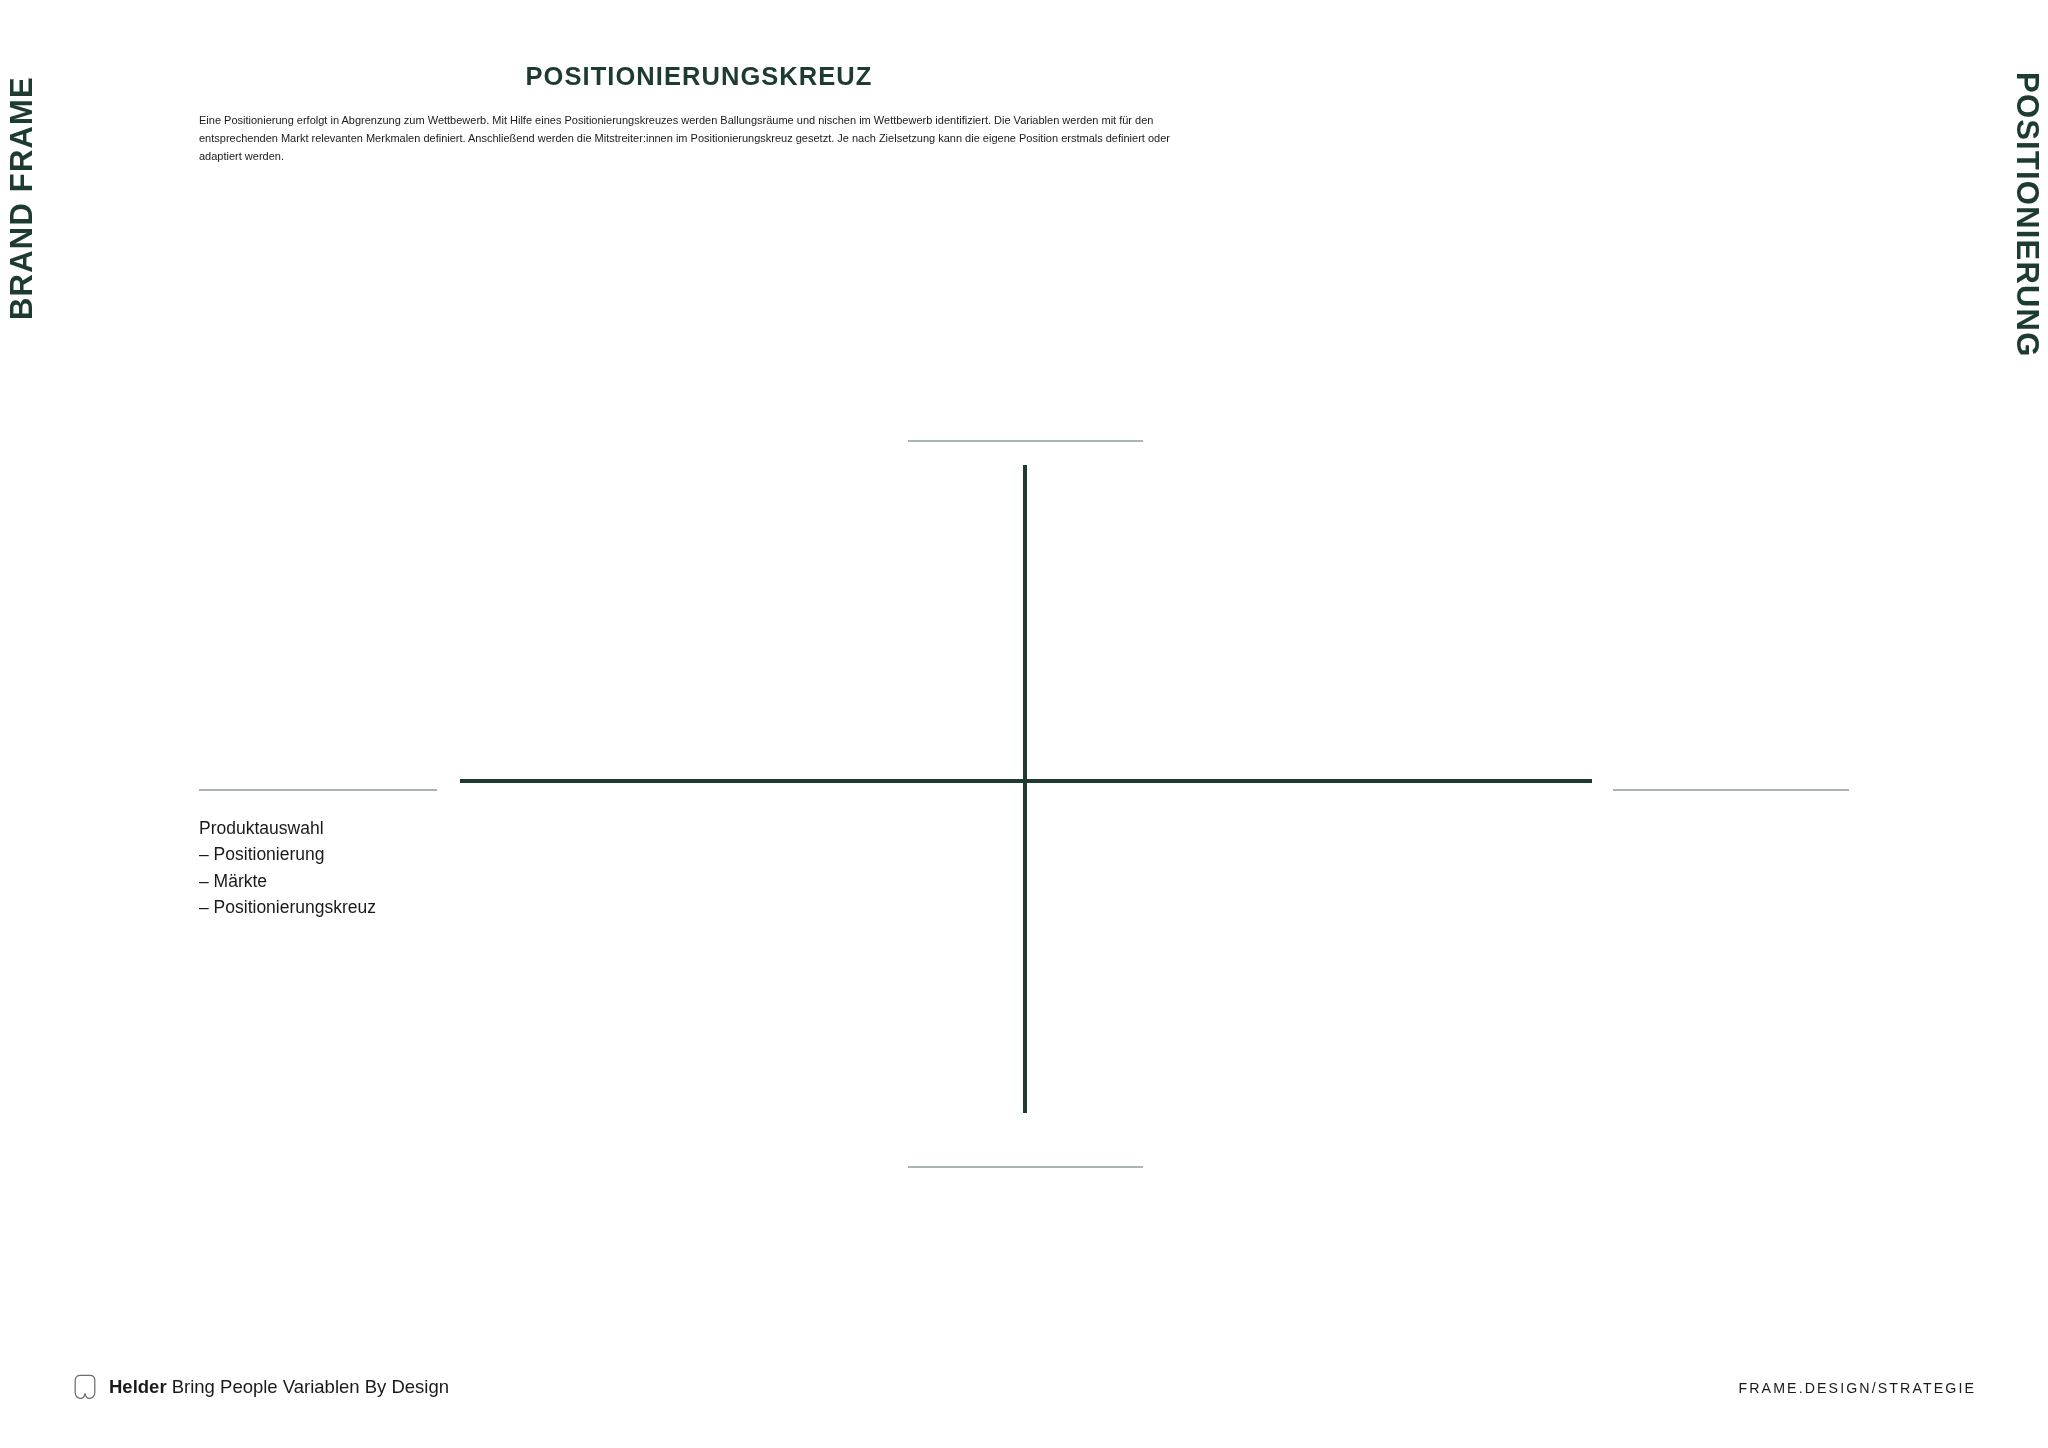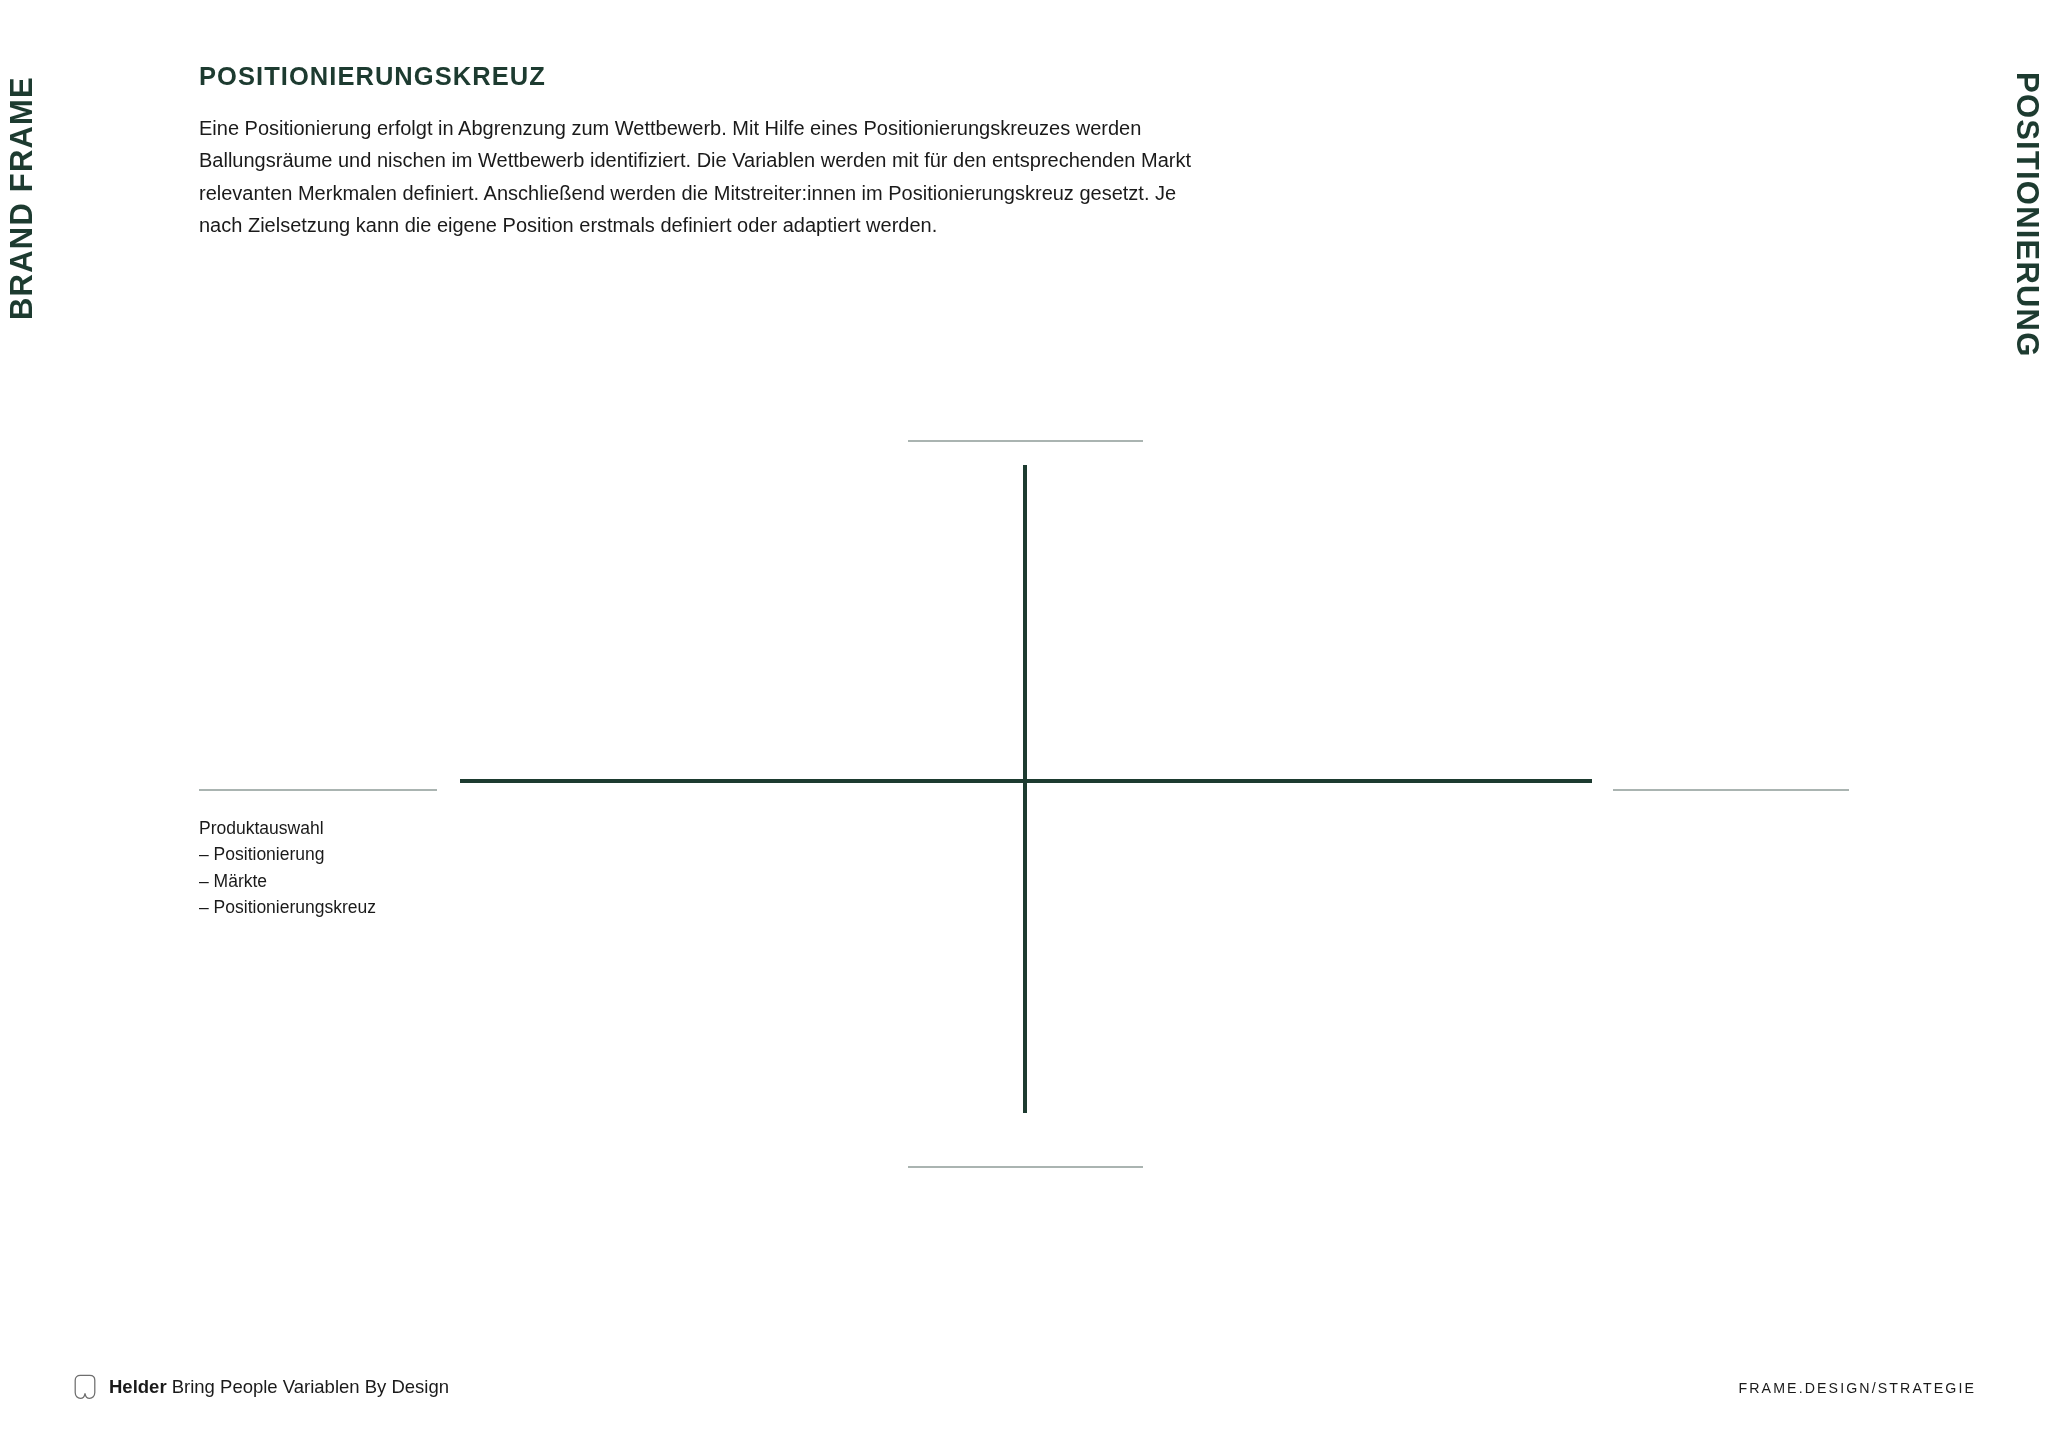--- a/index.html
+++ b/index.html
@@ -69,25 +69,26 @@
     width: 1000px;
   }
 
   #page-title {
     color: #1d3b30;
     font-weight: bold;
     font-size: 25.5px;
     letter-spacing: 1.05px;
     margin: 0 0 22px 0;
     line-height: 1.1;
+    text-align: center;
   }
 
   #intro-text {
     color: #1a1a1a;
-    font-size: 20px;
+    font-size: 11px;
     line-height: 1.62;
     margin: 0;
     width: 992px;
   }
 
   
   #cross {
     position: absolute;
     left: 0;
     top: 0;

